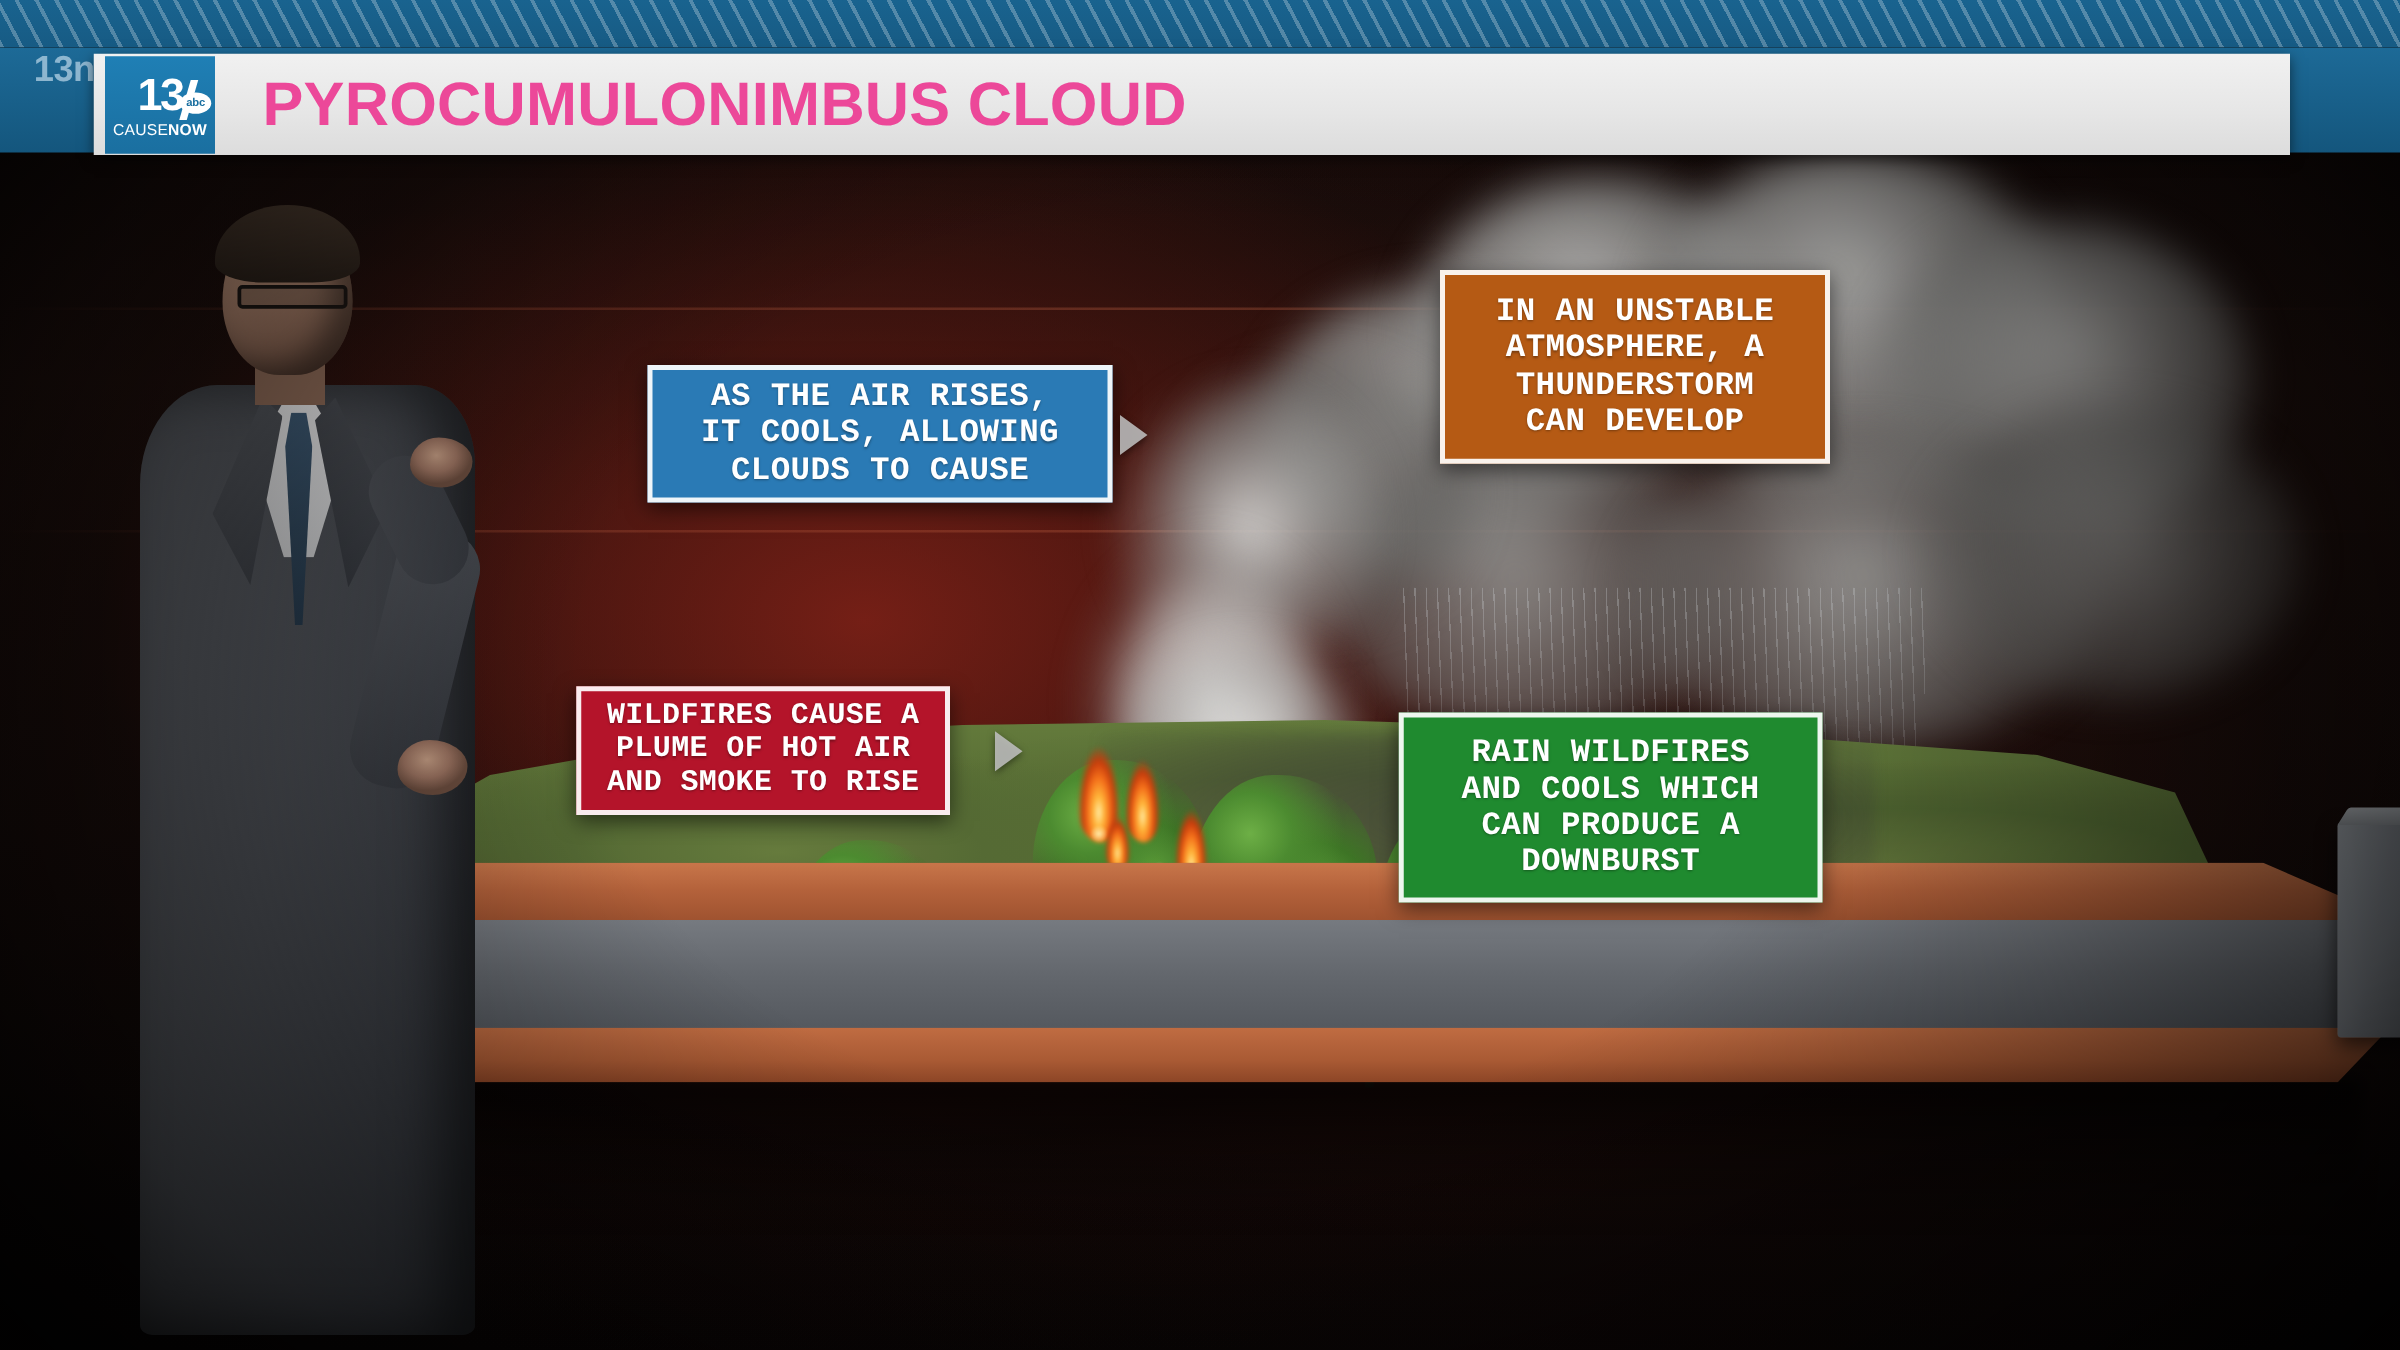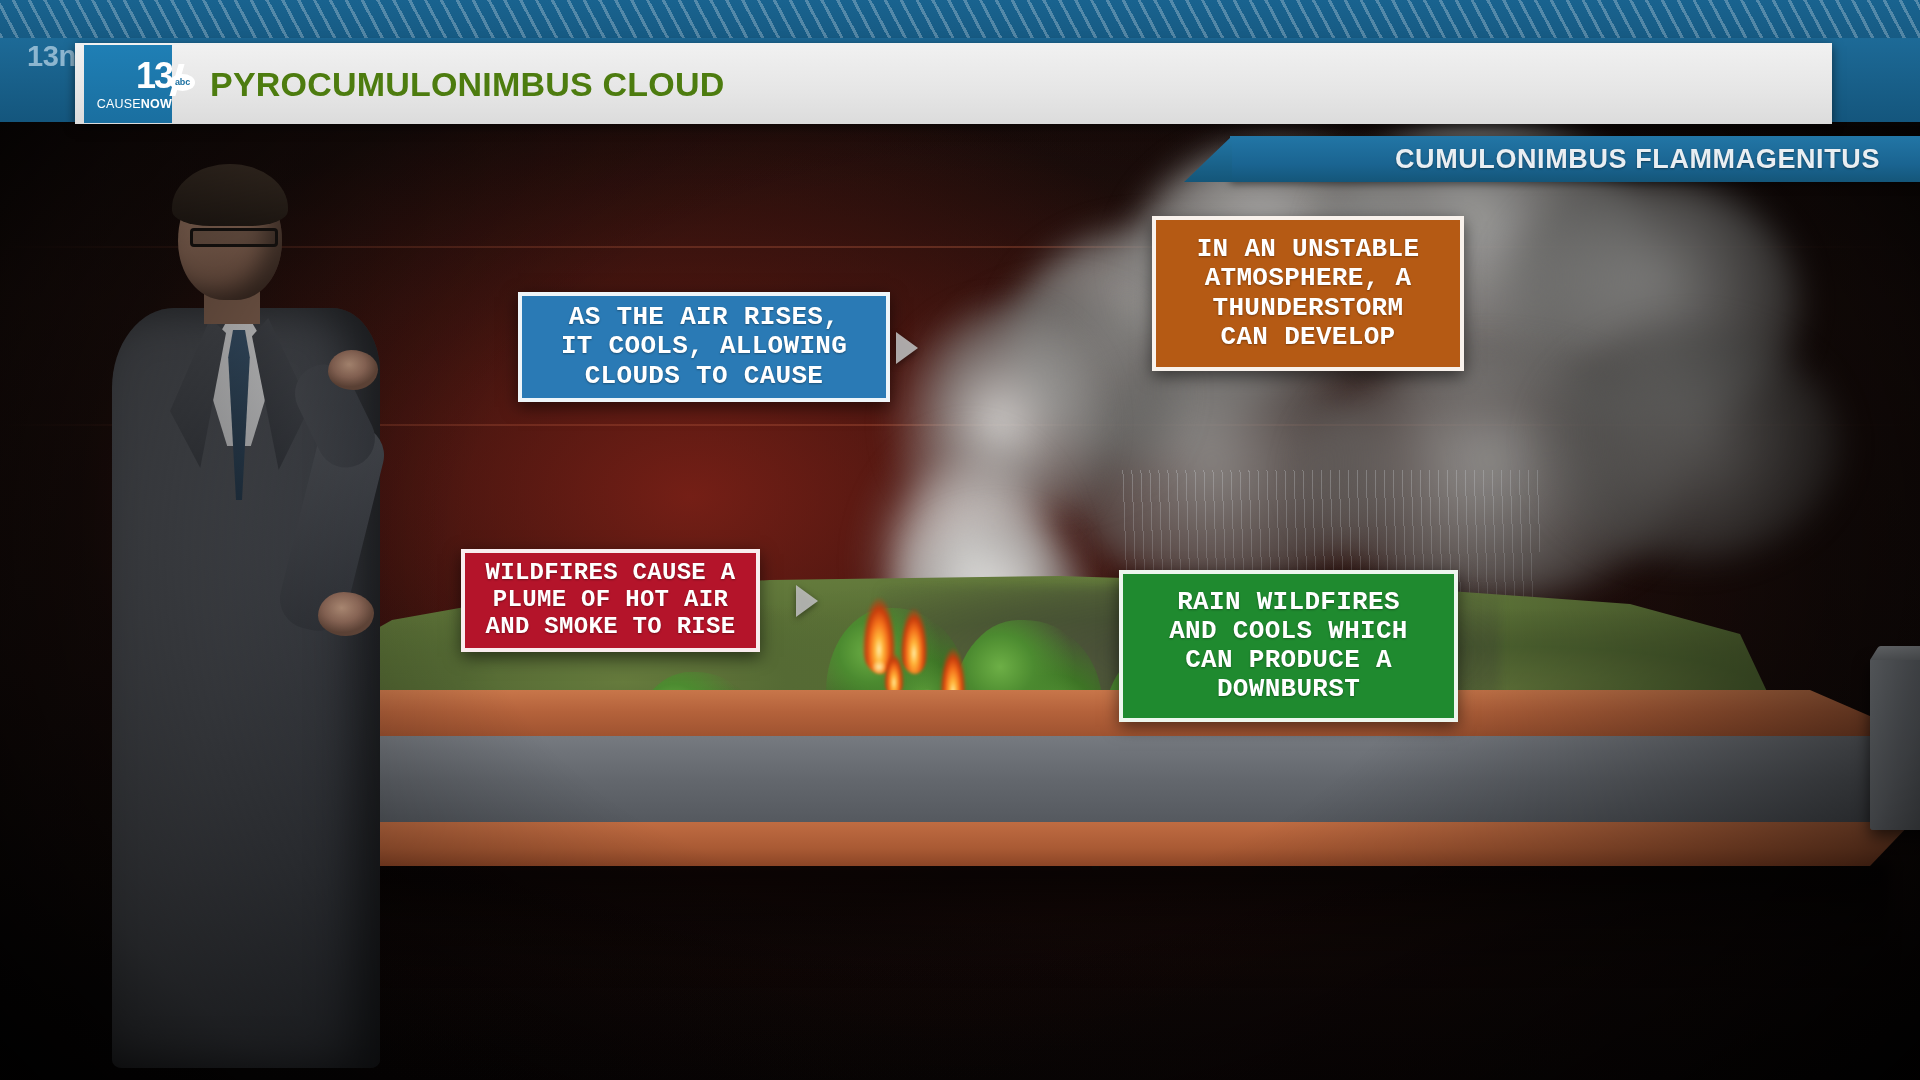--- a/index.html
+++ b/index.html
@@ -202,41 +202,41 @@
 
   
   .headline-bar {
     position:absolute; left:75px; top:43px; width:1757px; height:81px;
     background:linear-gradient(180deg,#f1f1f1 0%,#e6e6e6 58%,#dcdcdc 100%);
     box-shadow:0 3px 10px rgba(0,0,0,0.55);
   }
   .logo-box {
     position:absolute; left:84px; top:45px; width:88px; height:78px;
     background:linear-gradient(180deg,#1f7fb5 0%,#1a6fa0 100%);
-    display:flex; flex-direction:column; align-items:flex-end; justify-content:center;
+    display:flex; flex-direction:column; align-items:center; justify-content:center;
     color:#fff; padding-top:4px;
   }
   .logo-13 { font-size:36px; font-weight:700; line-height:0.86; letter-spacing:-2px; position:relative; }
   .logo-abc {
     position:absolute; right:-23px; bottom:1px;
     width:25px; height:17px; border-radius:50%;
     background:#fff; color:#1a6fa0; font-size:9px; font-weight:700;
     display:flex; align-items:center; justify-content:center; letter-spacing:-0.2px;
   }
   .logo-slash {
     position:absolute; right:-8px; top:3px; width:6px; height:32px;
     background:#fff; transform:skewX(-16deg);
   }
   .logo-newsnow { font-size:12.5px; letter-spacing:0.2px; margin-top:5px; white-space:nowrap; }
   .logo-newsnow b { font-weight:700; }
   .headline-title {
     position:absolute; left:210px; top:46px; height:76px;
     display:flex; align-items:center;
-    font-size:34px; font-weight:700; letter-spacing:0.2px;
-    color:#4d7c0f;
+    font-size:49px; font-weight:700; letter-spacing:0.2px;
+    color:#ec4899;
   }
 
   
   .subtitle-tab {
     position:absolute; right:0; top:136px; height:46px; min-width:690px;
     background:linear-gradient(180deg,#2276a6 0%,#1a6491 62%,#145679 100%);
     display:flex; align-items:center; justify-content:flex-end;
     padding-right:40px;
     box-shadow:0 2px 8px rgba(0,0,0,0.5);
   }
@@ -376,23 +376,20 @@
       <span class="logo-slash"></span>
       <span class="logo-abc">abc</span>
     </div>
     <div class="logo-newsnow">
       <span>CAUSE</span><b>NOW</b>
     </div>
   </div>
 
   <div class="headline-title">PYROCUMULONIMBUS CLOUD</div>
 
-  <div class="subtitle-tab">
-    <span class="subtitle-text">CUMULONIMBUS FLAMMAGENITUS</span>
-  </div>
 
   <div id="callout-layer">
       <div class="callout" style="left: 518px; top: 292px; width: 372px; height: 110px; background: rgb(42, 122, 181);">
         <div class="callout-text" style="font-size: 26px;">AS THE AIR RISES,
 IT COOLS, ALLOWING
 CLOUDS TO CAUSE</div>
       </div>
       <div class="arrow-marker" style="left: 896px; top: 332px;"></div>
       <div class="callout" style="left: 1152px; top: 216px; width: 312px; height: 155px; background: rgb(181, 90, 20);">
         <div class="callout-text" style="font-size: 26px;">IN AN UNSTABLE

